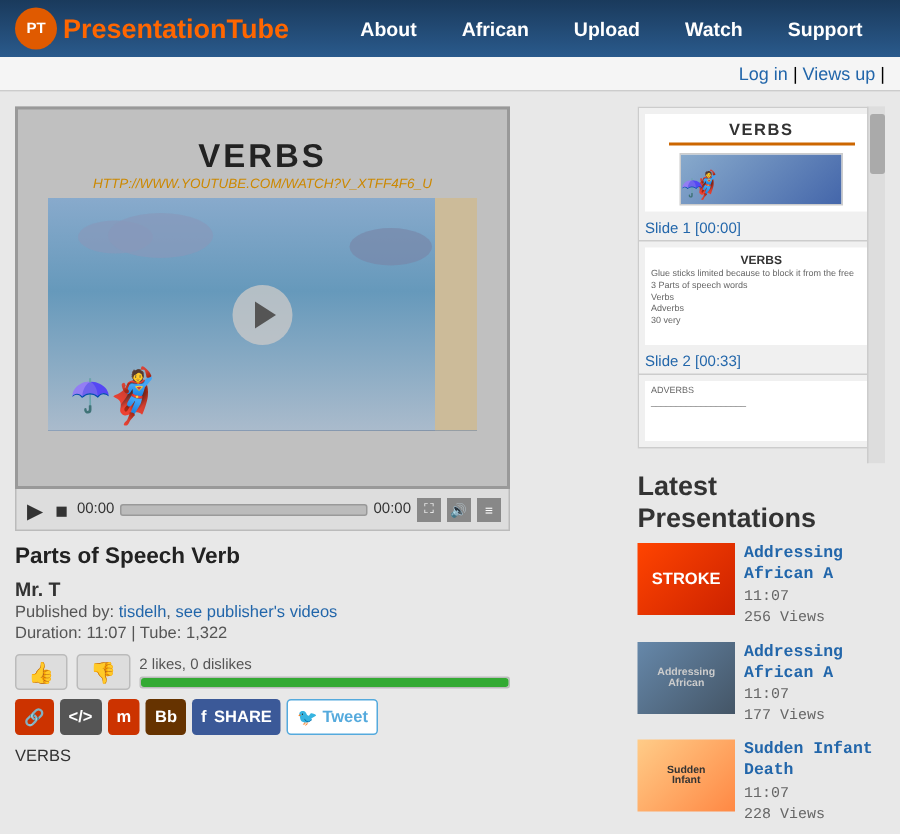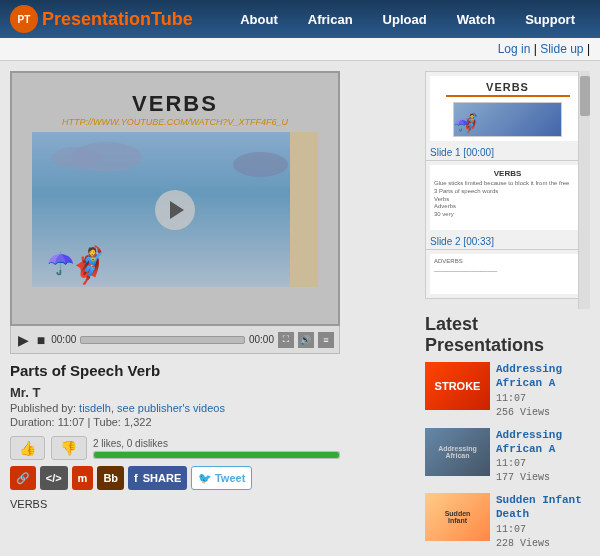--- a/index.html
+++ b/index.html
@@ -472,21 +472,21 @@
     <a class="nav-item">African</a>
     <a class="nav-item">Upload</a>
     <a class="nav-item">Watch</a>
     <a class="nav-item">Support</a>
   </nav>
 </div>
 
 <div id="login-bar">
   <a href="#">Log in</a>
   <span> | </span>
-  <a href="#">Slide up</a>
+  <a href="#">Views up</a>
   <span> |</span>
 </div>
 
 <div id="main">
 
   <div id="left-col">
 
     <div id="video-container">
       <div id="video-title-overlay">VERBS</div>
       <div id="video-subtitle-overlay">HTTP://WWW.YOUTUBE.COM/WATCH?V_XTFF4F6_U</div>

